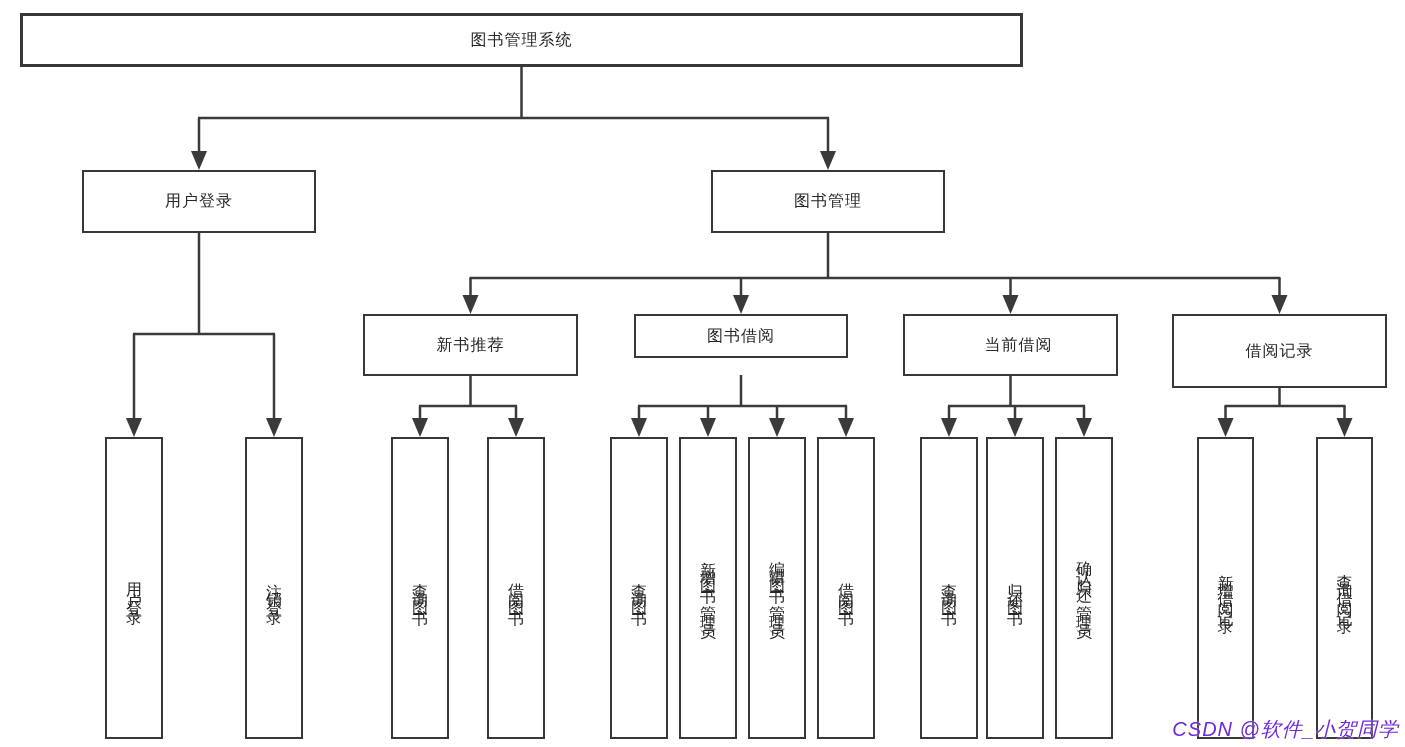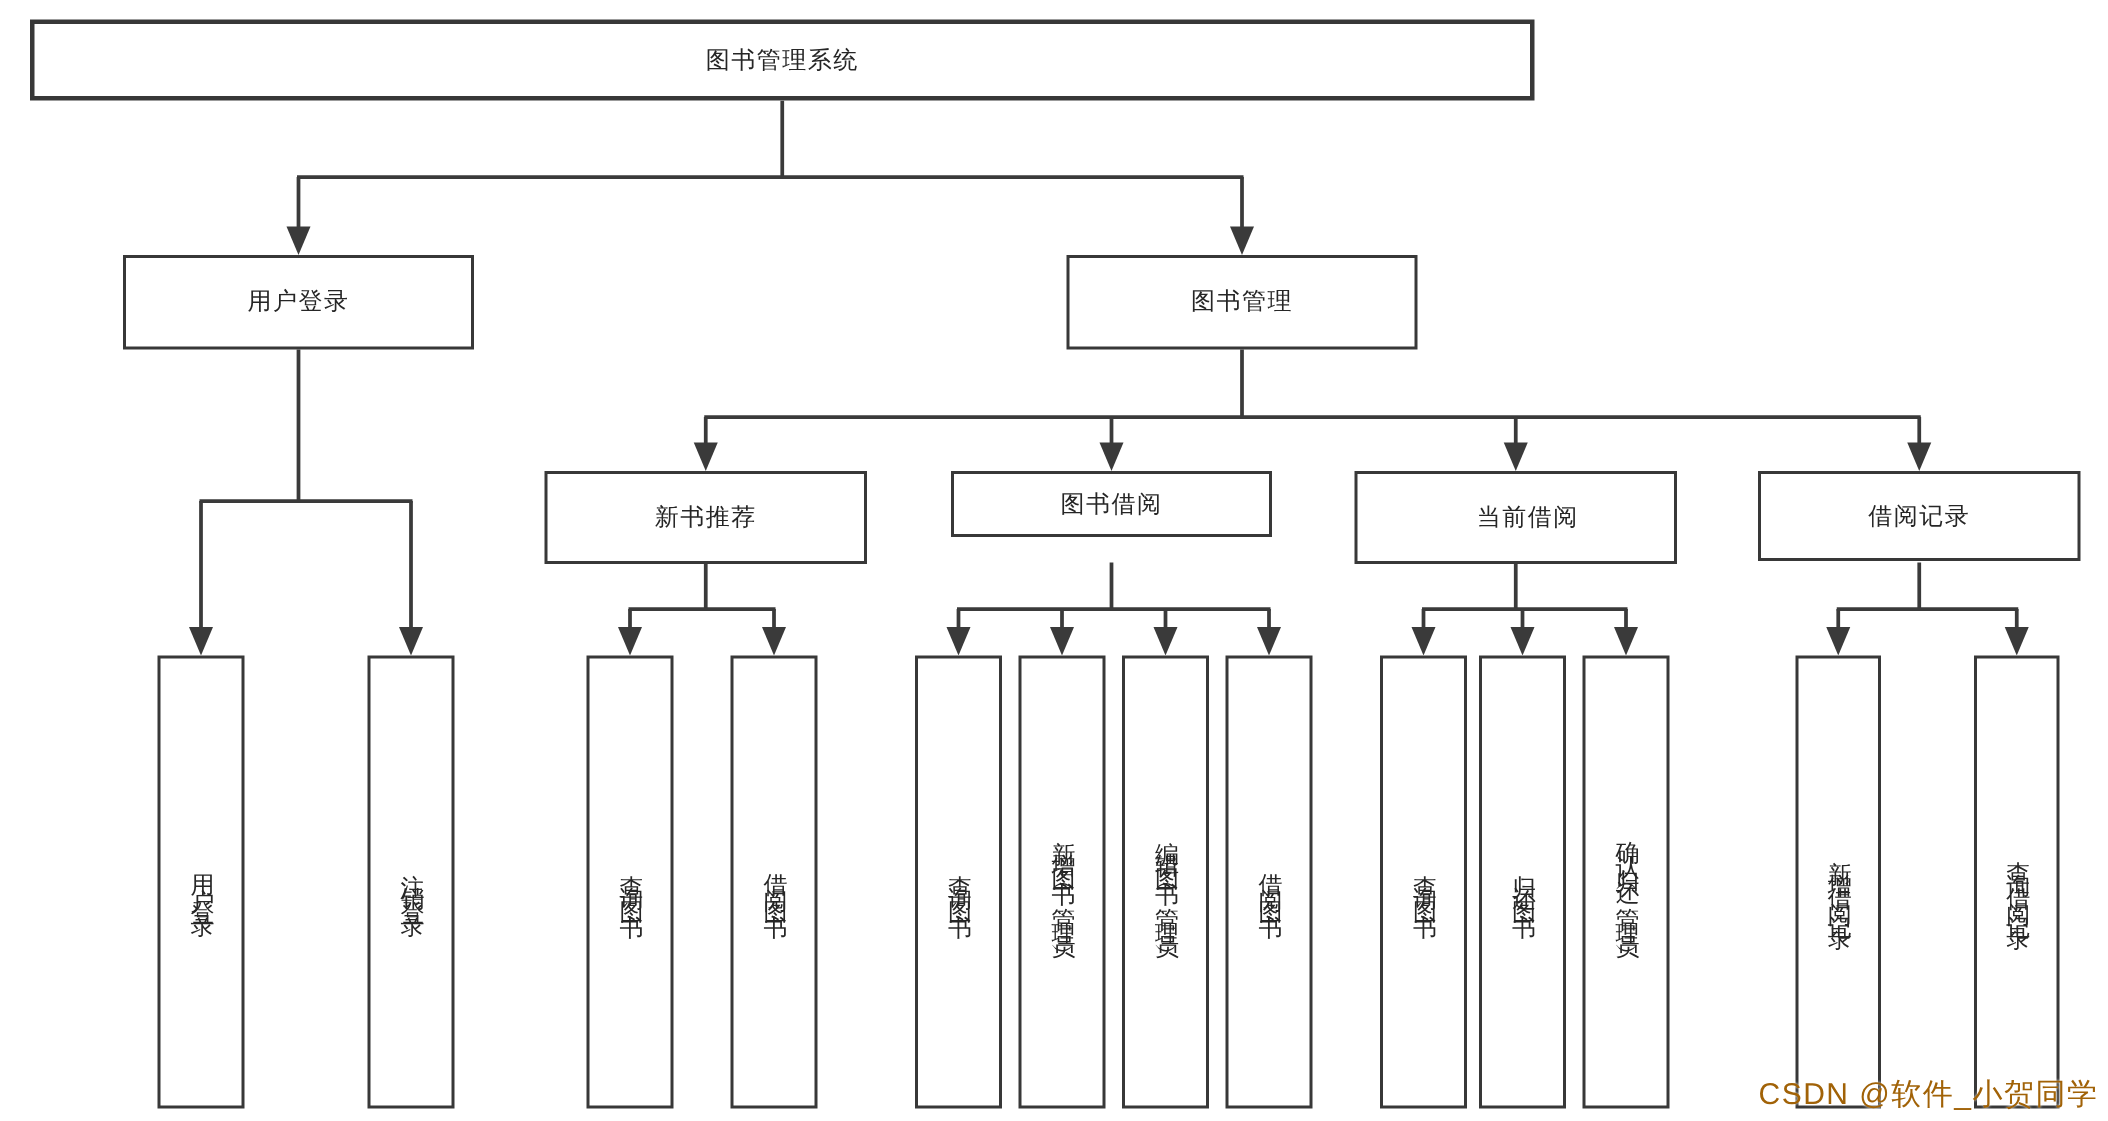--- a/index.html
+++ b/index.html
@@ -28,24 +28,25 @@
   .vbox span {
     writing-mode:vertical-rl;
     text-orientation:mixed;
     letter-spacing:9px;
     line-height:1;
   }
   .watermark {
     position:absolute;
     right:6px; bottom:4px;
     font-size:20px;
-    color:#a16207;
+    color:#6d28d9;
     letter-spacing:1px;
     text-shadow:0 0 2px #ffffff;
     pointer-events:none;
+    font-style:italic;
   }
 </style>
 </head>
 <body>
 
 <div class="stage">
 
   <svg class="connectors" viewBox="0 0 1405 747" xmlns="http://www.w3.org/2000/svg">
 
     <g>
@@ -135,21 +136,21 @@
 
   <div class="box" style="left:363px; top:314px; width:215px; height:62px;">
     <span>新书推荐</span>
   </div>
   <div class="box" style="left:634px; top:314px; width:214px; height:44px;">
     <span>图书借阅</span>
   </div>
   <div class="box" style="left:903px; top:314px; width:215px; height:62px;padding-left:16px;">
     <span>当前借阅</span>
   </div>
-  <div class="box" style="left:1172px; top:314px; width:215px; height:60px;">
+  <div class="box" style="left:1172px; top:314px; width:215px; height:74px;">
     <span>借阅记录</span>
   </div>
 
   <div class="box vbox" style="left:105px; top:437px; width:58px; height:302px;">
     <span>用户登录</span>
   </div>
   <div class="box vbox" style="left:245px; top:437px; width:58px; height:302px;">
     <span>注销登录</span>
   </div>
 

